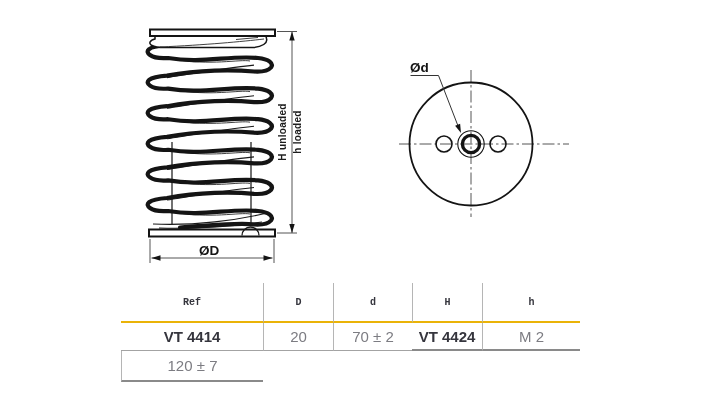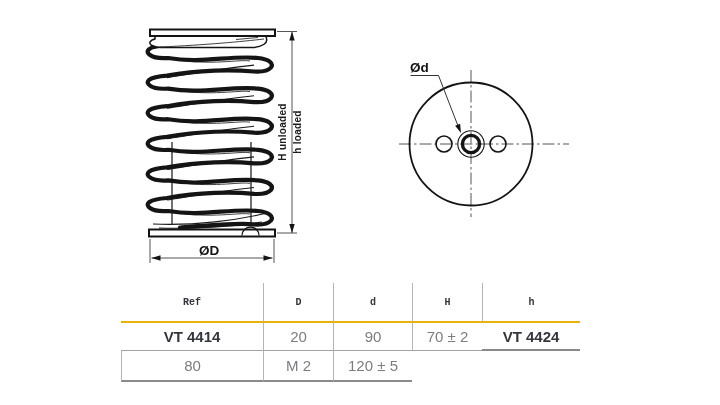--- a/index.html
+++ b/index.html
@@ -85,21 +85,19 @@
 
   <div id="spec-table">
     <div class="cell hdr">Ref</div>
     <div class="cell hdr sep">D</div>
     <div class="cell hdr sep">d</div>
     <div class="cell hdr sep">H</div>
     <div class="cell hdr sep">h</div>
 
     <div class="cell r1 ref">VT 4414</div>
     <div class="cell r1 sep">20</div>
-    <div class="cell r1 sep">90</div>
     <div class="cell r1 sep">70 ± 2</div>
 
     <div class="cell r2 ref">VT 4424</div>
-    <div class="cell r2 sep">80</div>
     <div class="cell r2 sep">M 2</div>
-    <div class="cell r2 sep">120 ± 5</div>
+    <div class="cell r2 sep">120 ± 7</div>
   </div>
 </div>
 
 </body></html>

